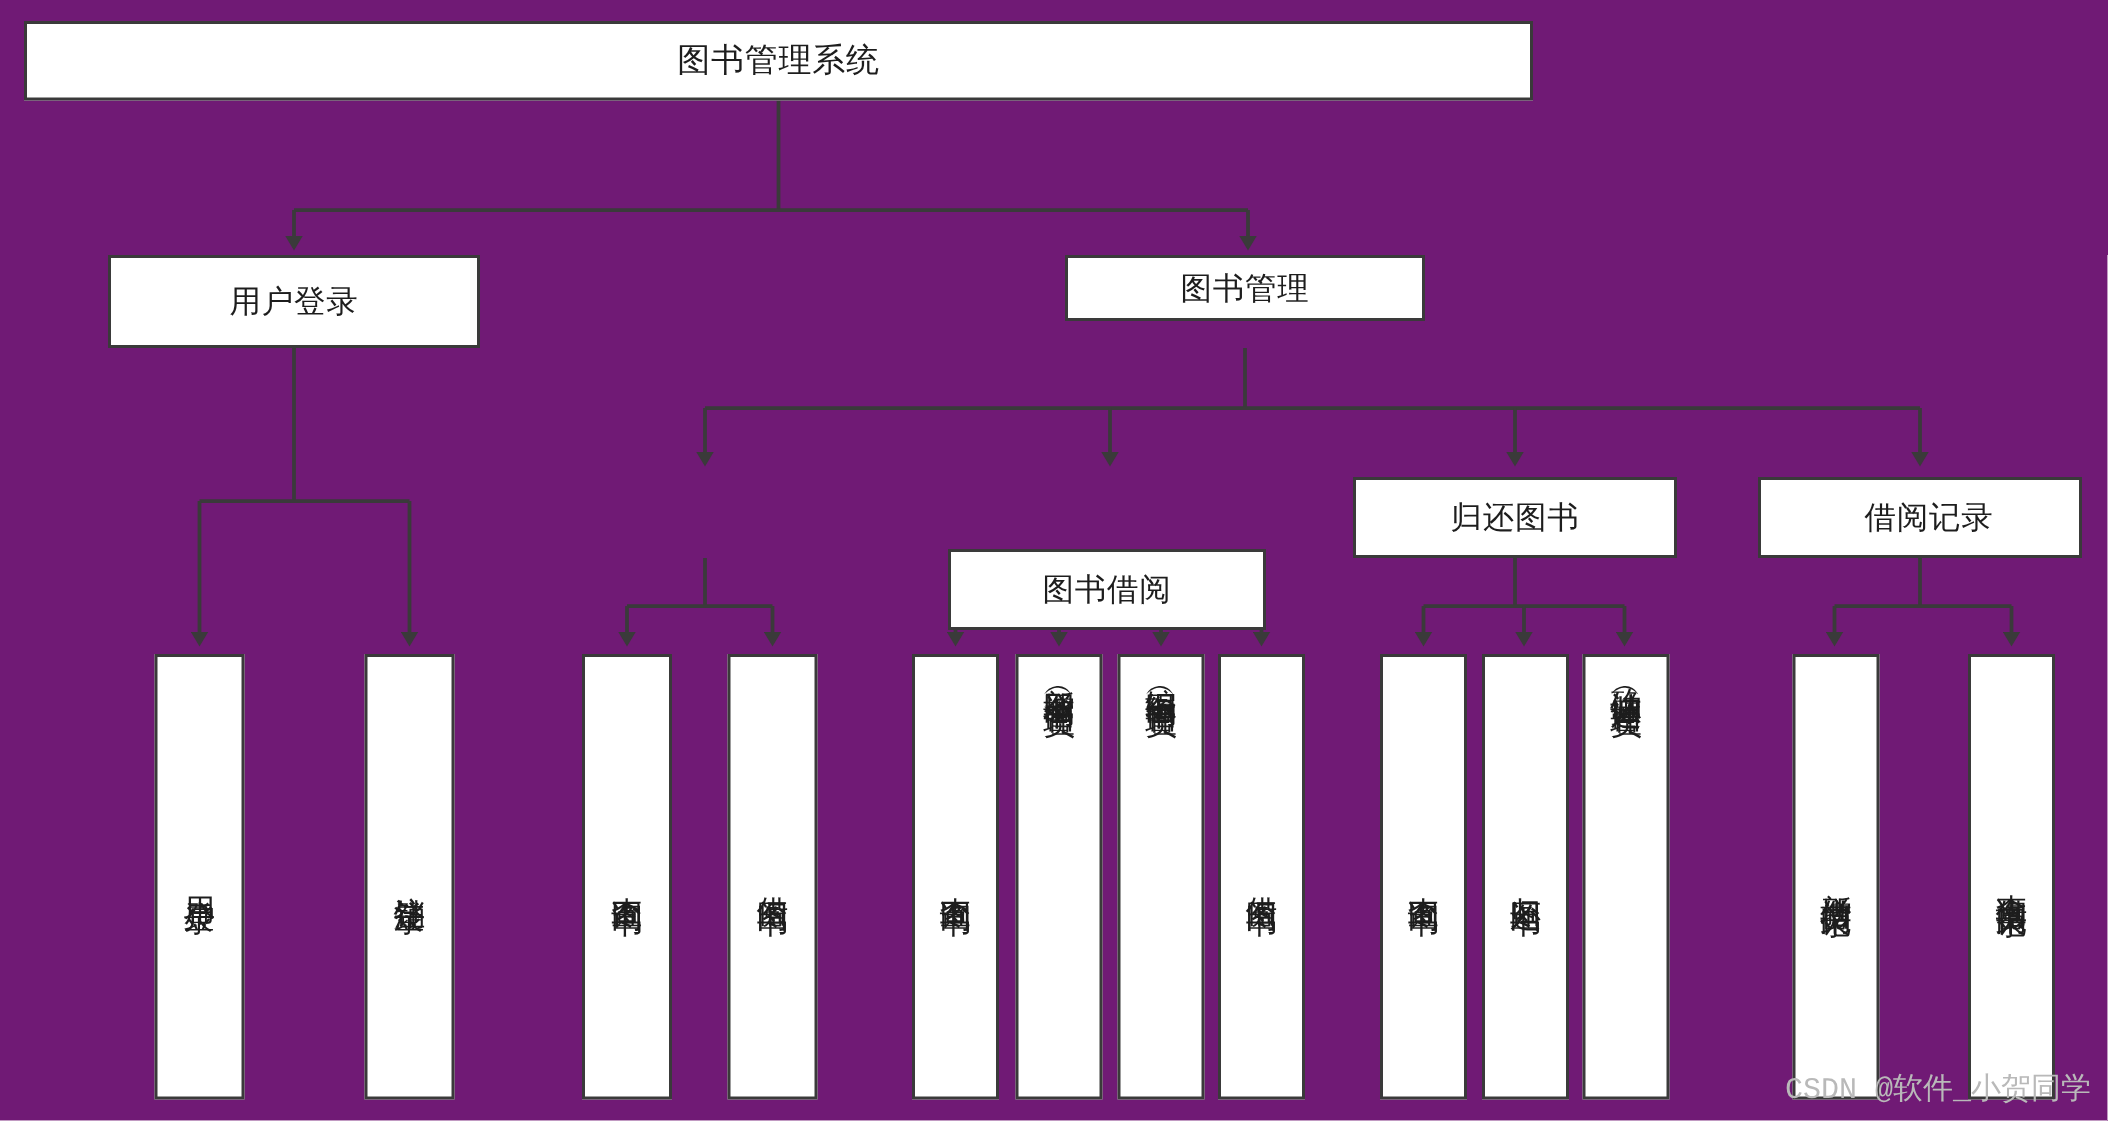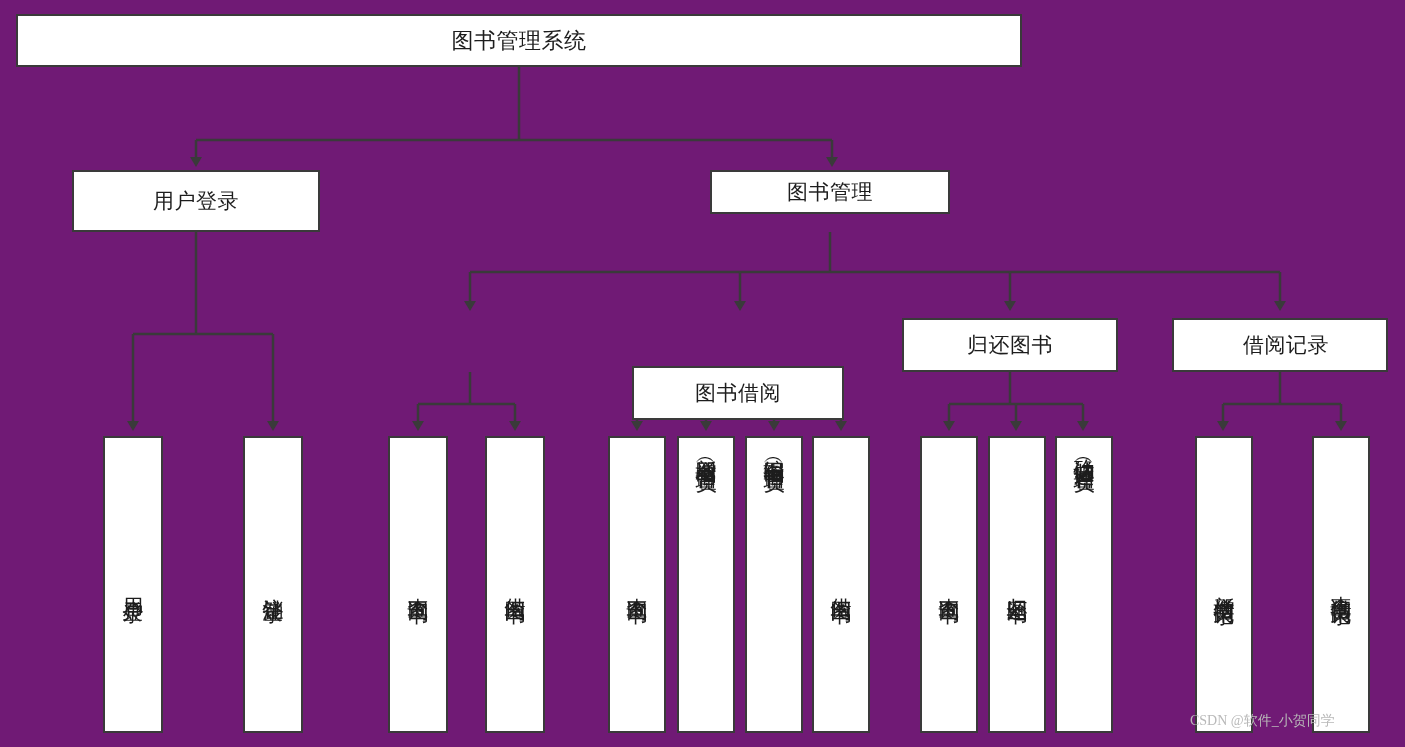--- a/index.html
+++ b/index.html
@@ -68,25 +68,25 @@
   }
   
   .node.vert.center {
     align-items: center;
     padding-top: 0;
   }
   .watermark {
     position: absolute;
     left: 1190px;
     top: 712px;
-    font-size: 14px;
+    font-size: 20px;
     color: #b9b9b9;
     white-space: nowrap;
     z-index: 3;
-    font-family: Liberation Serif, serif;
+    font-family: Liberation Mono, monospace;
   }
 </style>
 </head>
 <body>
 
 <div id="canvas">
 
   <svg id="edges" viewBox="0 0 1405 747" xmlns="http://www.w3.org/2000/svg">
     <defs>
       <marker id="arrow" markerWidth="10" markerHeight="12" refX="1" refY="6" orient="auto" markerUnits="userSpaceOnUse">

